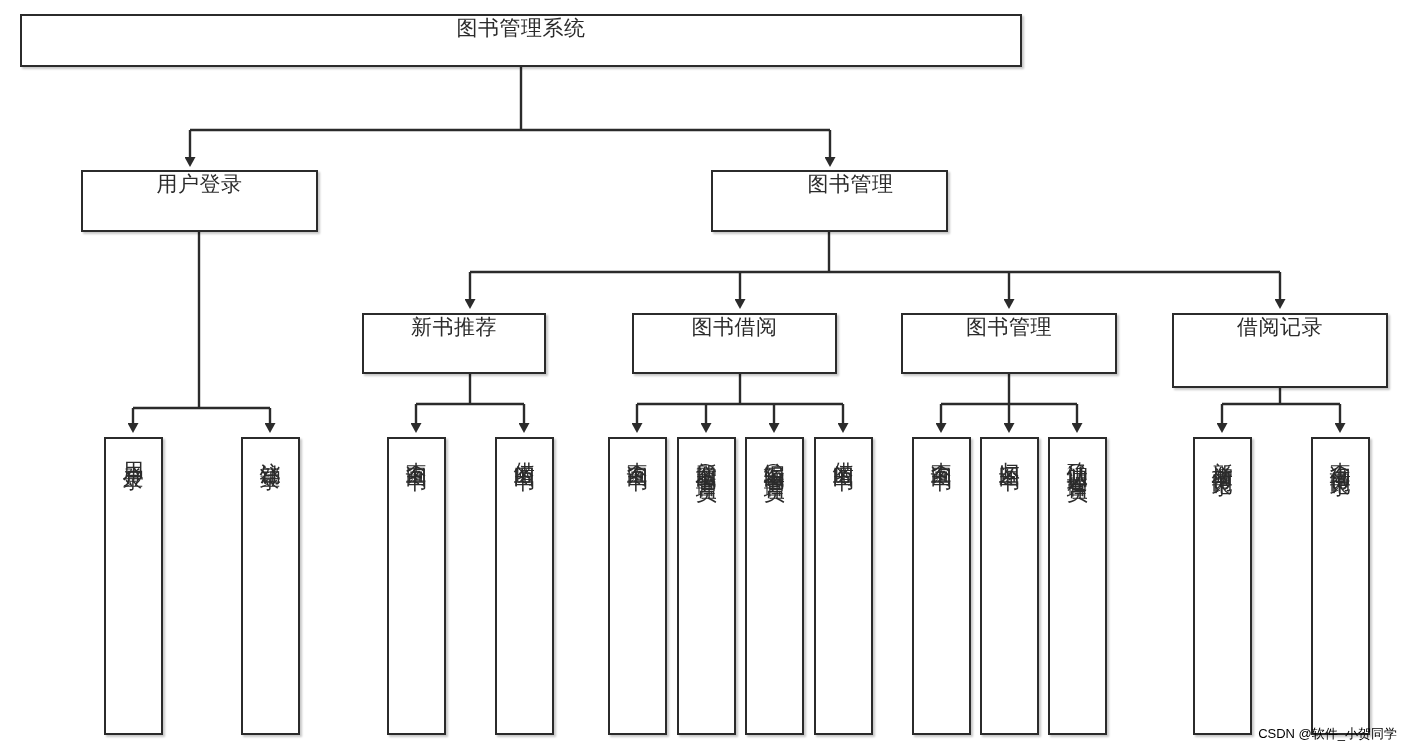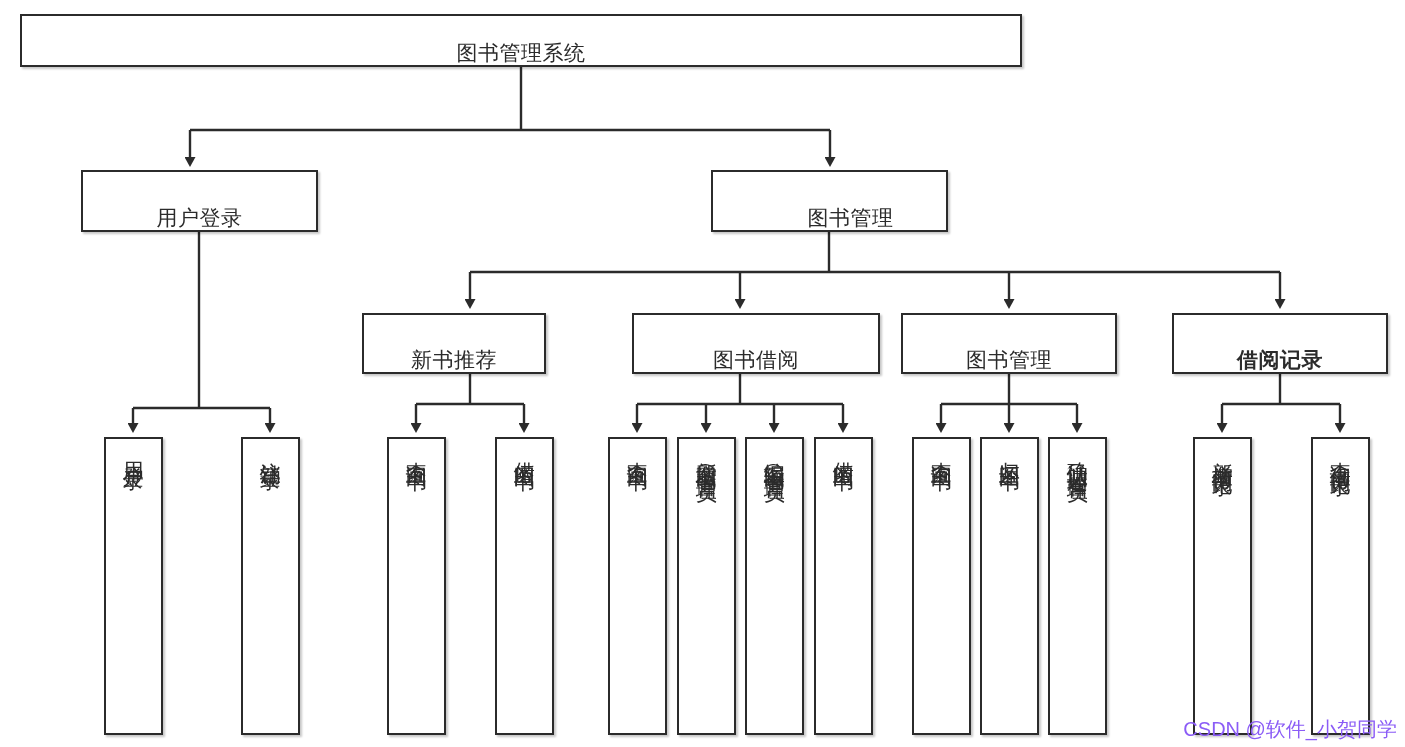--- a/index.html
+++ b/index.html
@@ -26,21 +26,21 @@
     height: 747px;
     pointer-events: none;
   }
   .node {
     position: absolute;
     box-sizing: border-box;
     background: #ffffff;
     border: 2px solid #2b2b2b;
     box-shadow: 2px 2px 2px rgba(0,0,0,0.22);
     display: flex;
-    align-items: flex-end;
+    align-items: flex-start;
     justify-content: center;
     color: #2b2b2b;
   }
   .node-label {
     font-size: 21px;
     line-height: 1.15;
     letter-spacing: 0.5px;
     white-space: nowrap;
     color: #2b2b2b;
   }
@@ -58,22 +58,22 @@
     font-size: 21px;
     line-height: 1.30;
     letter-spacing: 3px;
     white-space: nowrap;
     text-align: left;
   }
   .watermark {
     position: absolute;
     right: 8px;
     bottom: 4px;
-    font-size: 20px;
-    color: #8b5cf6;
+    font-size: 13px;
+    color: #000000;
     white-space: nowrap;
     user-select: none;
   }
 </style>
 </head>
 <body>
 
 <div id="canvas">
 
   <svg class="edges" viewBox="0 0 1405 747" xmlns="http://www.w3.org/2000/svg">
@@ -135,27 +135,27 @@
   <div class="node level2" style="left:81px; top:170px; width:237px; height:62px;">
     <span class="node-label">用户登录</span>
   </div>
   <div class="node level2" style="left:711px; top:170px; width:237px; height:62px;padding-left:42px;">
     <span class="node-label">图书管理</span>
   </div>
 
   <div class="node level3" style="left:362px; top:313px; width:184px; height:61px;">
     <span class="node-label">新书推荐</span>
   </div>
-  <div class="node level3" style="left:632px; top:313px; width:248px; height:61px;">
+  <div class="node level3" style="left:632px; top:313px; width:205px; height:61px;">
     <span class="node-label">图书借阅</span>
   </div>
   <div class="node level3" style="left:901px; top:313px; width:216px; height:61px;">
     <span class="node-label">图书管理</span>
   </div>
-  <div class="node level3" style="left:1172px; top:313px; width:216px; height:61px;font-weight:bold;">
+  <div class="node level3" style="left:1172px; top:313px; width:216px; height:75px;">
     <span class="node-label">借阅记录</span>
   </div>
 
   <div class="node leaf" style="left:104px; top:437px; width:59px; height:298px;">
     <span class="node-label">用户登录</span>
   </div>
   <div class="node leaf" style="left:241px; top:437px; width:59px; height:298px;">
     <span class="node-label">注销登录</span>
   </div>
 

